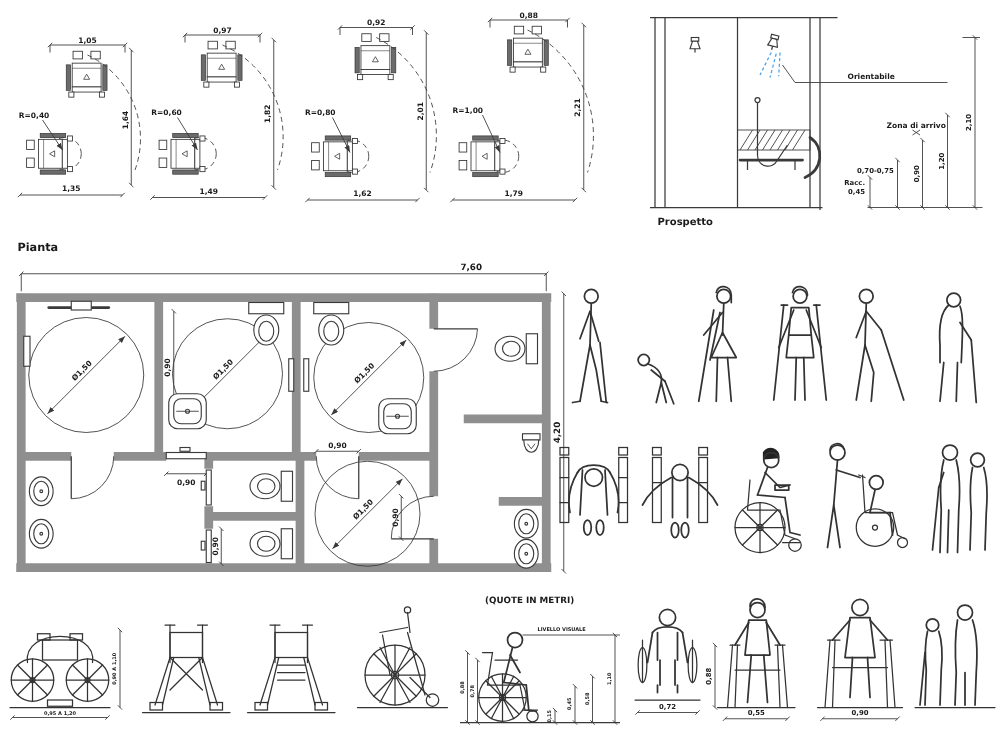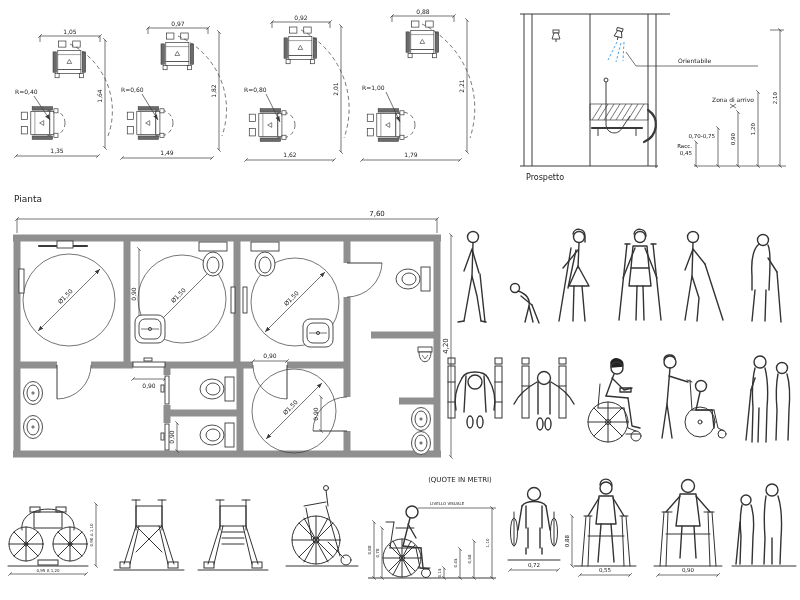--- a/index.html
+++ b/index.html
@@ -1,17 +1,17 @@
 <!DOCTYPE html>
 <html><head>
 <meta charset="utf-8">
 <style>
   html,body{margin:0;padding:0;background:#fff;}
   #canvas{position:relative;width:800px;height:600px;background:#ffffff;overflow:hidden;
-          font-family:"DejaVu Sans",sans-serif;}
+          font-family:"DejaVu Sans",sans-serif;font-weight:bold;}
   .abs{position:absolute;}
   svg{overflow:visible;}
   svg text{font-family:"DejaVu Sans",sans-serif;fill:#1a1a1a;stroke:none;}
   .t8{font-size:8px;} .t7{font-size:7px;} .t6{font-size:6px;} .t55{font-size:5.5px;} .t4{font-size:4px;}
   .ln{stroke:#3a3a3a;fill:none;stroke-width:1;}
   .thin{stroke:#3a3a3a;fill:none;stroke-width:.7;}
   .dim{stroke:#3a3a3a;fill:none;stroke-width:.7;}
   .dash{stroke-dasharray:4 3;}
   .wall{stroke:#8f8f8f;stroke-width:7;fill:none;stroke-linecap:butt;}
   .fix{stroke:#3a3a3a;fill:#ffffff;stroke-width:.9;}
@@ -543,21 +543,21 @@
     <path d="M22,26 L44,22"></path>
         <path d="M44,10 L46,26"></path>
         <circle cx="44" cy="8" r="2.5"></circle>
     <path d="M24,28 L30,60 M44,26 L58,76"></path>
     <circle cx="64" cy="80" r="5"></circle>
         <path d="M46,62 L62,78"></path>
     <line x1="4" y1="86" x2="76" y2="86"></line>
   </g>
 </svg>
 
-<div class="htxt t7" style="left:400px;top:476px;width:120px;text-align:center">(QUOTE IN METRI)</div>
+<div class="htxt t7" style="left:388px;top:476px;width:120px;text-align:left">(QUOTE IN METRI)</div>
 
 <svg class="abs" style="left:366px;top:490px" width="132" height="102" viewBox="0 0 132 102">
   <line class="ln" x1="2" y1="88" x2="130" y2="88"></line>
   <g class="figthin">
     <circle cx="36" cy="68" r="19"></circle>
         <circle cx="36" cy="68" r="2.5"></circle>
     <line x1="36" y1="49" x2="36" y2="87"></line>
         <line x1="17" y1="68" x2="55" y2="68"></line>
     <line x1="23" y1="55" x2="49" y2="81"></line>
         <line x1="49" y1="55" x2="23" y2="81"></line>

